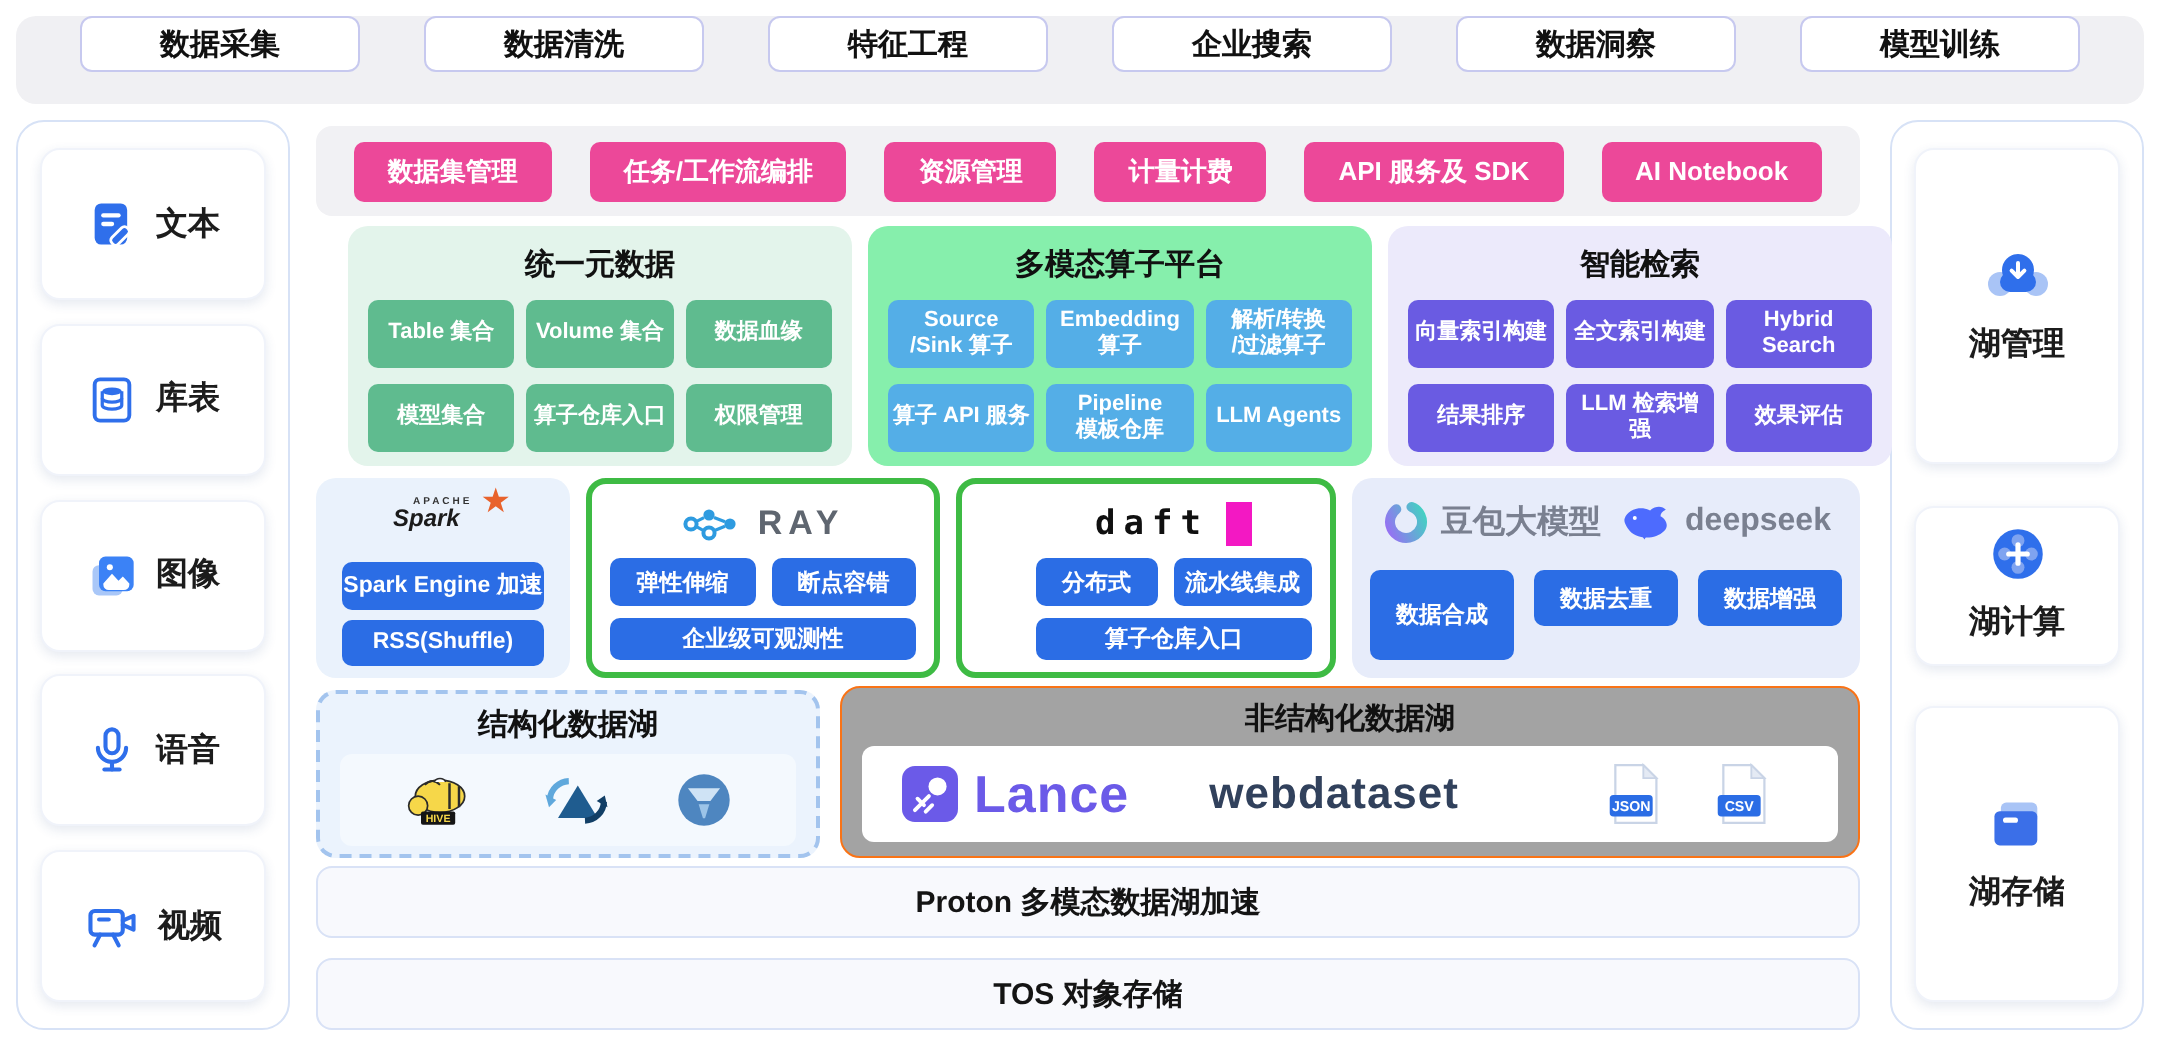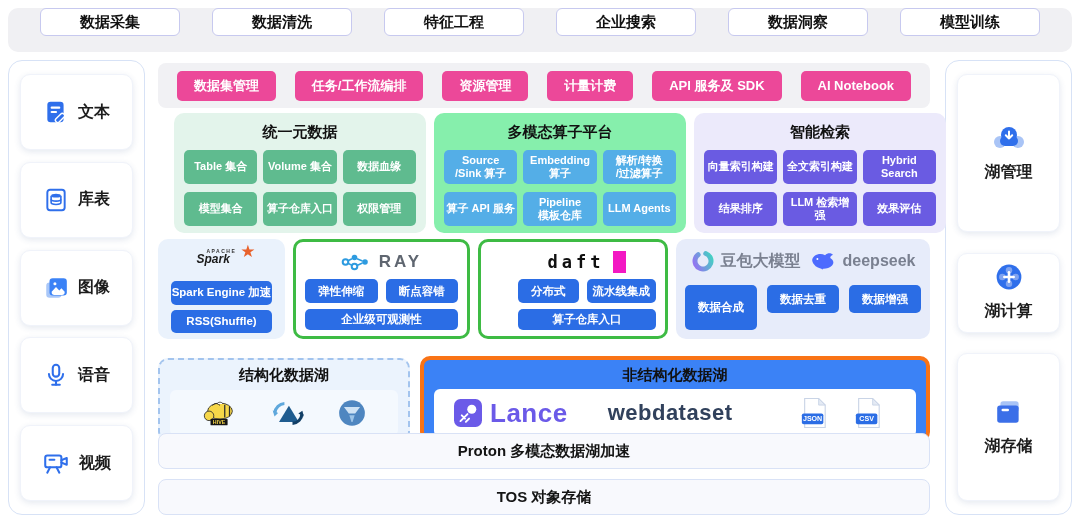--- a/index.html
+++ b/index.html
@@ -68,25 +68,25 @@
   
   .ray-word { font-size:17px; font-weight:600; color:#5F6670; letter-spacing:3px; }
   
   .daft-word { font-size:17px; font-weight:bold; font-family:"DejaVu Sans Mono",monospace; color:#101010; letter-spacing:4px; }
   .daft-block { width:13px; height:22px; background:#F318C3; margin-left:1px; }
   
   .model-logo { display:flex; align-items:center; gap:6px; }
   .model-name { font-size:16px; color:#7A8090; font-weight:600; }
 
   
-  .lakes { position:absolute; left:0; top:296px; width:772px; height:79px; }
+  .lakes { position:absolute; left:0; top:283px; width:772px; height:79px; }
   .lake-structured { position:absolute; left:0; top:2px; width:252px; height:84px; background:#EBF3FD;
                      border:2px dashed #A3C4EE; border-radius:10px; }
-  .lake-unstructured { position:absolute; left:262px; top:0; width:510px; height:86px; background:#3b82f6;
-                       border:4px solid #f97316; border-radius:10px; }
+  .lake-unstructured { position:absolute; left:262px; top:0; width:510px; height:86px; background:#a3a3a3;
+                       border:1px solid #f97316; border-radius:10px; }
   .lake-title { text-align:center; font-size:15px; font-weight:bold; color:#111; margin-top:6px; }
   .lake-band { margin:5px 10px 0; background:#F4F9FE; border-radius:6px; height:46px;
                display:flex; align-items:center; justify-content:space-evenly; }
   .lake-band-white { margin:4px 10px 0; background:#fff; border-radius:6px; height:48px;
                      display:flex; align-items:center; padding:0 20px; gap:26px; }
   .lance-wrap { display:flex; align-items:center; gap:8px; }
   .lance-word { font-size:26px; font-weight:800; color:#6B5AE8; letter-spacing:.5px; }
   .webdataset-word { font-size:22px; font-weight:600; color:#31415C; letter-spacing:.5px; margin-left:14px; }
   .badges { margin-left:auto; display:flex; gap:26px; padding-right:14px; }
 

